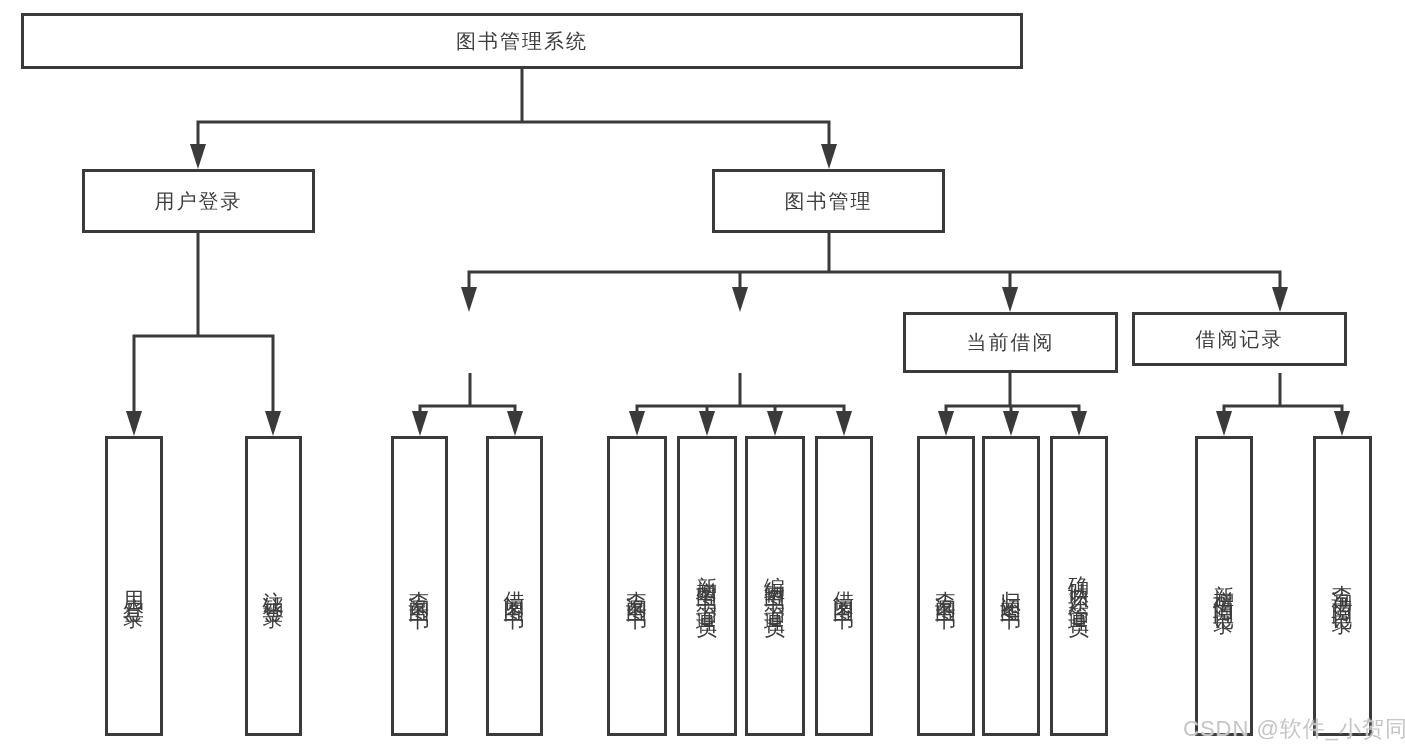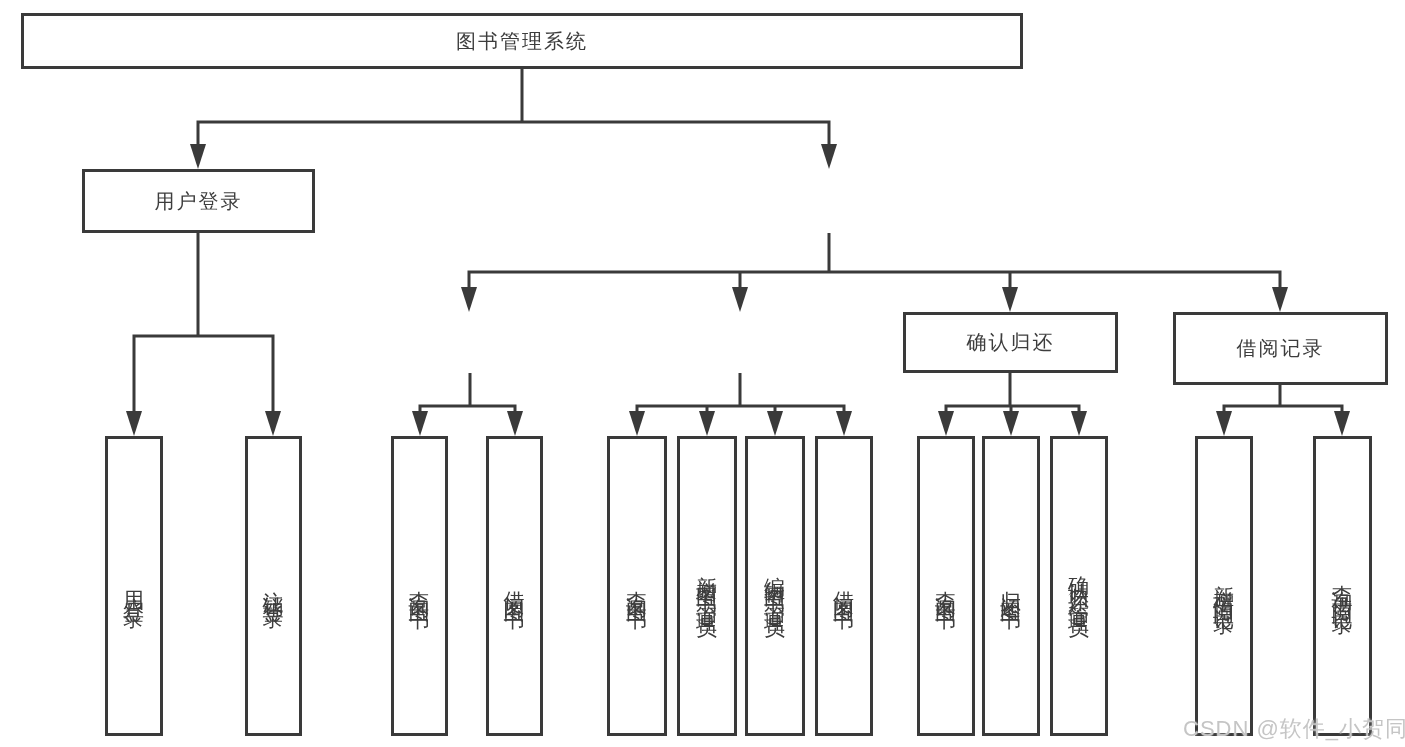--- a/index.html
+++ b/index.html
@@ -87,25 +87,28 @@
     </g>
   </svg>
 
   <div class="node h" style="left:21px;top:13px;width:1002px;height:56px">
     <span class="lbl">图书管理系统</span>
   </div>
 
   <div class="node h" style="left:82px;top:169px;width:233px;height:64px">
     <span class="lbl">用户登录</span>
   </div>
+  <div class="node h" style="left:712px;top:169px;width:233px;height:64px">
+    <span class="lbl">图书管理</span>
+  </div>
 
   <div class="node h" style="left:903px;top:312px;width:215px;height:61px">
-    <span class="lbl">确认归还</span>
+    <span class="lbl">当前借阅</span>
   </div>
-  <div class="node h" style="left:1173px;top:312px;width:215px;height:73px">
+  <div class="node h" style="left:1132px;top:312px;width:215px;height:54px">
     <span class="lbl">借阅记录</span>
   </div>
 
   <div class="node v" style="left:105px;top:436px;width:58px;height:300px">
     <span class="lbl">用户登录</span>
   </div>
   <div class="node v" style="left:245px;top:436px;width:57px;height:300px">
     <span class="lbl">注销登录</span>
   </div>
 

